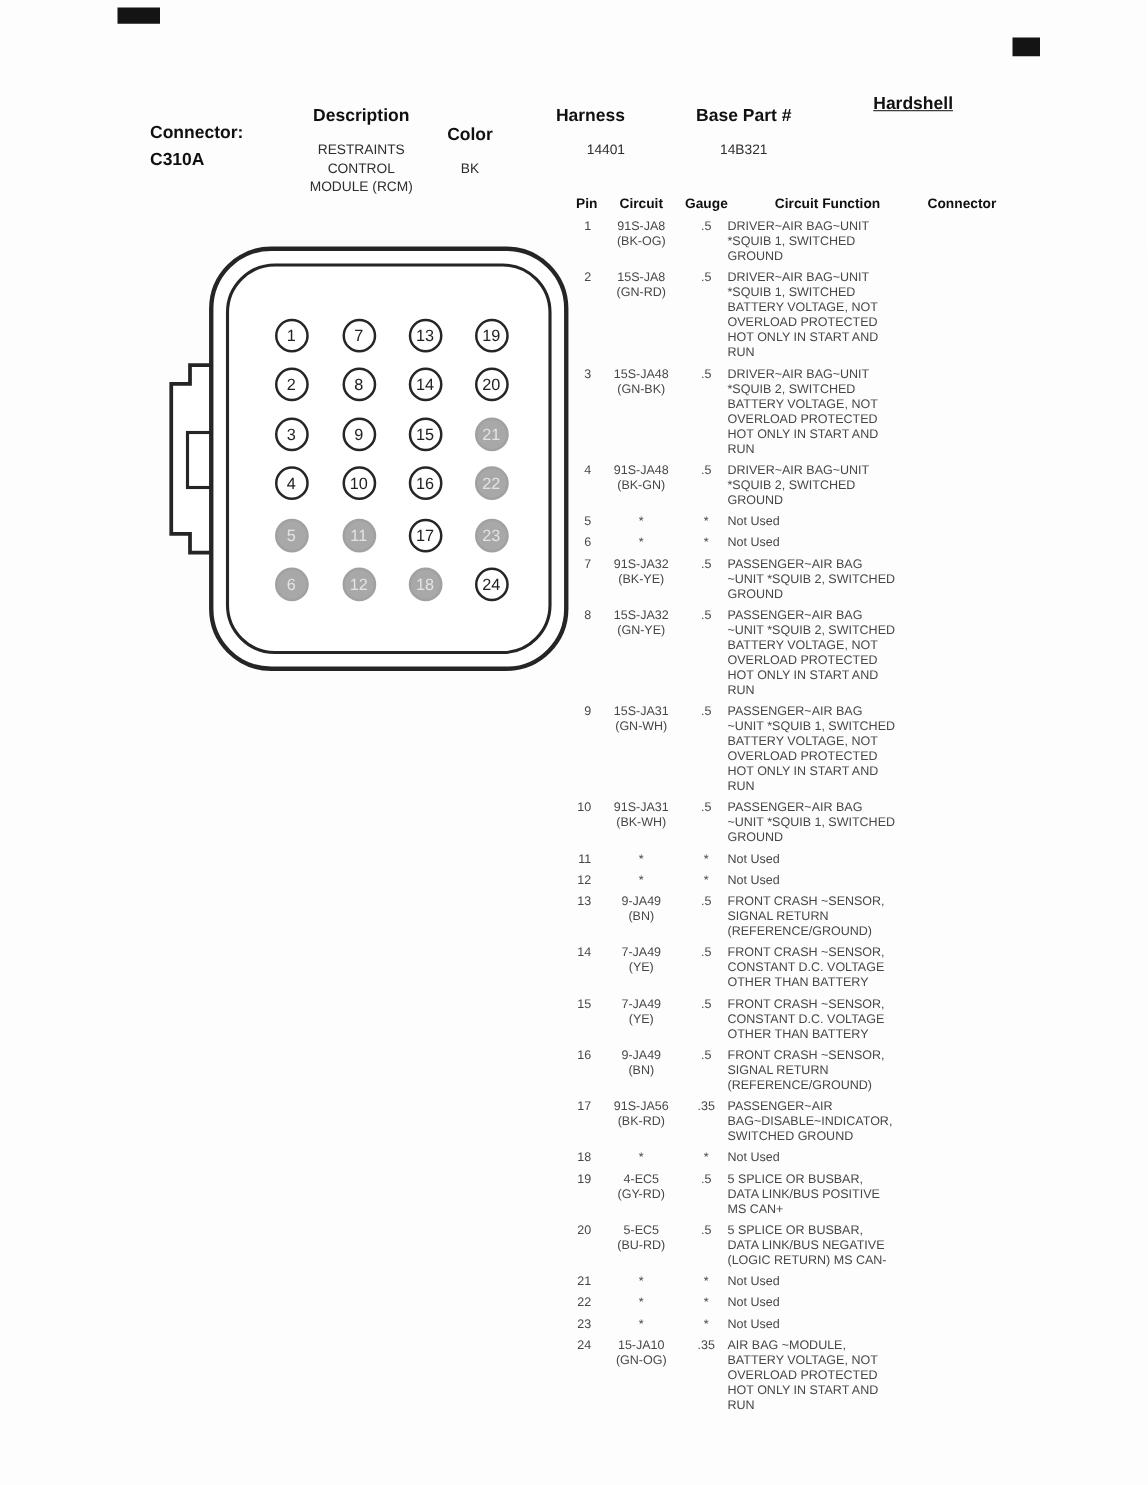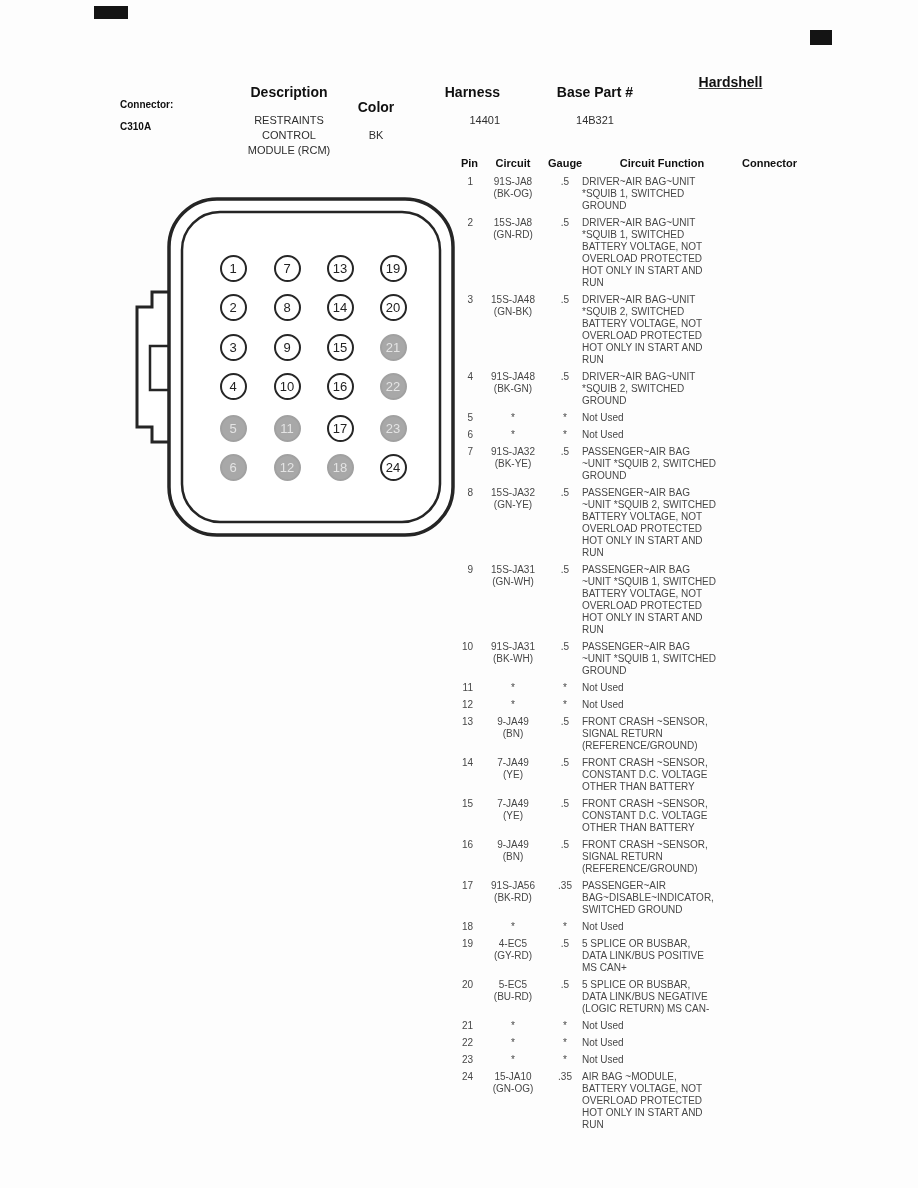--- a/index.html
+++ b/index.html
@@ -4,21 +4,21 @@
 <style>
   * { margin:0; padding:0; box-sizing:border-box; }
   html,body { background:#ffffff; }
   body { font-family:"Liberation Sans", sans-serif; }
   .page { position:relative; width:918px; height:1188px; background:#fdfdfd; overflow:hidden; color:#3c3c3c; }
 
   .scan-mark { position:absolute; background:#141414; }
   .scan-mark.tl { left:94px; top:6px; width:34px; height:13px; }
   .scan-mark.tr { left:810px; top:30px; width:22px; height:15px; }
 
-  .connector-title { position:absolute; left:120px; top:94px; font-size:10px; font-weight:bold; color:#101010; line-height:22px; }
+  .connector-title { position:absolute; left:120px; top:94px; font-size:14px; font-weight:bold; color:#101010; line-height:22px; }
 
   .hfield { position:absolute; text-align:center; }
   .hlabel { font-weight:bold; font-size:14px; color:#101010; }
   .hvalue { margin-top:13px; font-size:11px; line-height:15px; color:#2e2e2e; white-space:pre-line; }
   .f-desc    { left:234px; top:84px; width:110px; }
   .f-color   { left:350px; top:99px; width:52px;  }
   .f-harness { left:425px; top:84px; width:75px;text-align:right;  }
   .f-base    { left:545px; top:84px; width:100px; }
   .f-hard    { left:688px; top:74px; width:85px;text-decoration:underline;  }
 

